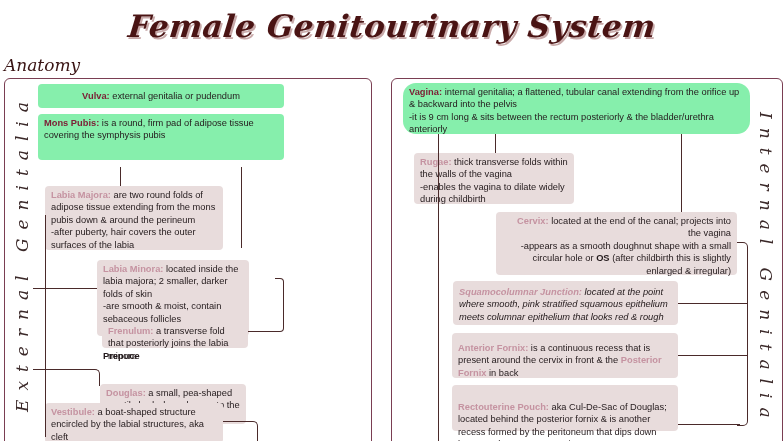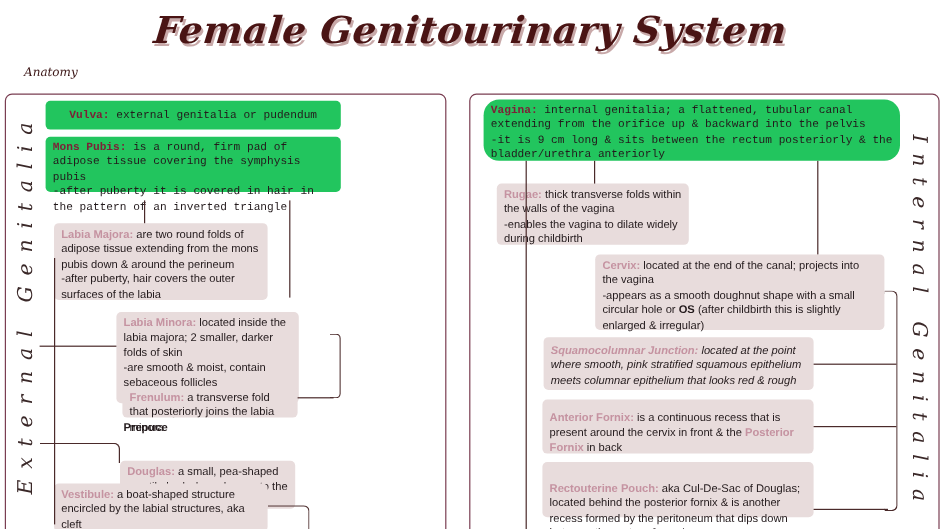--- a/index.html
+++ b/index.html
@@ -10,41 +10,41 @@
     color: #2a2222;
   }
   .title {
     position: absolute; left: 0; top: 8px; width: 784px; text-align: center;
     font-family: "DejaVu Serif", serif; font-style: italic; font-weight: bold;
     font-size: 31px; color: #4a1414; letter-spacing: 0.5px;
     text-shadow: 2px 2px 0 #c8a9a9;
     transform: skewX(-6deg);
   }
   .section-label {
-    position: absolute; left: 20px; top: 55px;
+    position: absolute; left: 4px; top: 55px;
     font-family: "DejaVu Serif", serif; font-style: italic;
-    font-size: 10px; color: #3a1414;
+    font-size: 17px; color: #3a1414;
   }
   .panel {
     position: absolute; border: 1.5px solid #7a3e52; border-radius: 6px;
     background: #ffffff;
   }
   .panel.left { left: 4px; top: 78px; width: 366px; height: 380px; }
   .panel.right { left: 391px; top: 78px; width: 390px; height: 380px; }
   .vlabel {
     position: absolute; font-family: "DejaVu Serif", serif; font-style: italic;
     font-size: 17px; color: #3a2828; letter-spacing: 9px; white-space: nowrap;
   }
   .vlabel.left { left: -128px; top: 252px; transform: rotate(-90deg); width: 300px; }
   .vlabel.right { left: 616px; top: 252px; transform: rotate(90deg); width: 300px; }
   .box {
     position: absolute; border-radius: 4px; font-size: 9.3px; line-height: 12.4px;
     padding: 3px 6px; box-sizing: border-box;
   }
-  .box.dark { background: #22c55e; color: #231a1c; font-family: Liberation Mono, monospace; }
+  .box.dark { background: #86efac; color: #231a1c; }
   .box.light { background: #e8dcdc; color: #231a1c; }
   .term-dark { color: #7c2137; font-weight: bold; }
   .term-light { color: #c593a1; font-weight: bold; }
   .bold { font-weight: bold; }
   .line { position: absolute; background: #4a2a2a; }
   .h { height: 1.2px; }
   .v { width: 1.2px; }
   .corner { position: absolute; border: 1.2px solid #4a2a2a; }
 </style>
 </head>
@@ -55,21 +55,20 @@
 
 <div class="panel left"></div>
 <div class="vlabel left">External Genitalia</div>
 
 <div class="box dark" style="left:38px;top:84px;width:246px;height:24px;text-align:center;padding-top:6px;">
   <span class="term-dark">Vulva:</span><span> external genitalia or pudendum</span>
 </div>
 
 <div class="box dark" style="left:38px;top:114px;width:246px;height:46px;">
   <span class="term-dark">Mons Pubis:</span><span> is a round, firm pad of adipose tissue covering the symphysis pubis</span><br>
-  <span>-after puberty it is covered in hair in the pattern of an inverted triangle</span>
 </div>
 
 <div class="box light" style="left:45px;top:186px;width:178px;height:64px;">
   <span class="term-light">Labia Majora:</span><span> are two round folds of adipose tissue extending from the mons pubis down &amp; around the perineum</span><br>
   <span>-after puberty, hair covers the outer surfaces of the labia</span>
 </div>
 
 <div class="box light" style="left:97px;top:260px;width:152px;height:76px;">
   <span class="term-light">Labia Minora:</span><span> located inside the labia majora; 2 smaller, darker folds of skin</span><br>
   <span>-are smooth &amp; moist, contain sebaceous follicles</span><br>
@@ -103,21 +102,21 @@
 <div class="box dark" style="left:403px;top:83px;width:347px;height:51px;border-radius:13px;">
   <span class="term-dark">Vagina:</span><span> internal genitalia; a flattened, tubular canal extending from the orifice up &amp; backward into the pelvis</span><br>
   <span>-it is 9 cm long &amp; sits between the rectum posteriorly &amp; the bladder/urethra anteriorly</span>
 </div>
 
 <div class="box light" style="left:414px;top:153px;width:160px;height:51px;">
   <span class="term-light">Rugae:</span><span> thick transverse folds within the walls of the vagina</span><br>
   <span>-enables the vagina to dilate widely during childbirth</span>
 </div>
 
-<div class="box light" style="left:496px;top:212px;width:241px;height:63px;">
+<div class="box light" style="left:496px;top:212px;width:241px;height:63px;text-align:right;">
   <span class="term-light">Cervix:</span><span> located at the end of the canal; projects into the vagina</span><br>
   <span>-appears as a smooth doughnut shape with a small circular hole or </span><span class="bold">OS</span><span> (after childbirth this is slightly enlarged &amp; irregular)</span>
 </div>
 
 <div class="box light" style="left:453px;top:281px;width:225px;height:44px;padding-top:5px;font-style:italic;">
   <span class="term-light">Squamocolumnar Junction:</span><span> located at the point where smooth, pink stratified squamous epithelium meets columnar epithelium that looks red &amp; rough</span>
 </div>
 
 <div class="box light" style="left:452px;top:333px;width:226px;height:45px;padding-top:9px;">
   <span class="term-light">Anterior Fornix:</span><span> is a continuous recess that is present around the cervix in front &amp; the </span><span class="term-light">Posterior Fornix</span><span> in back</span>

